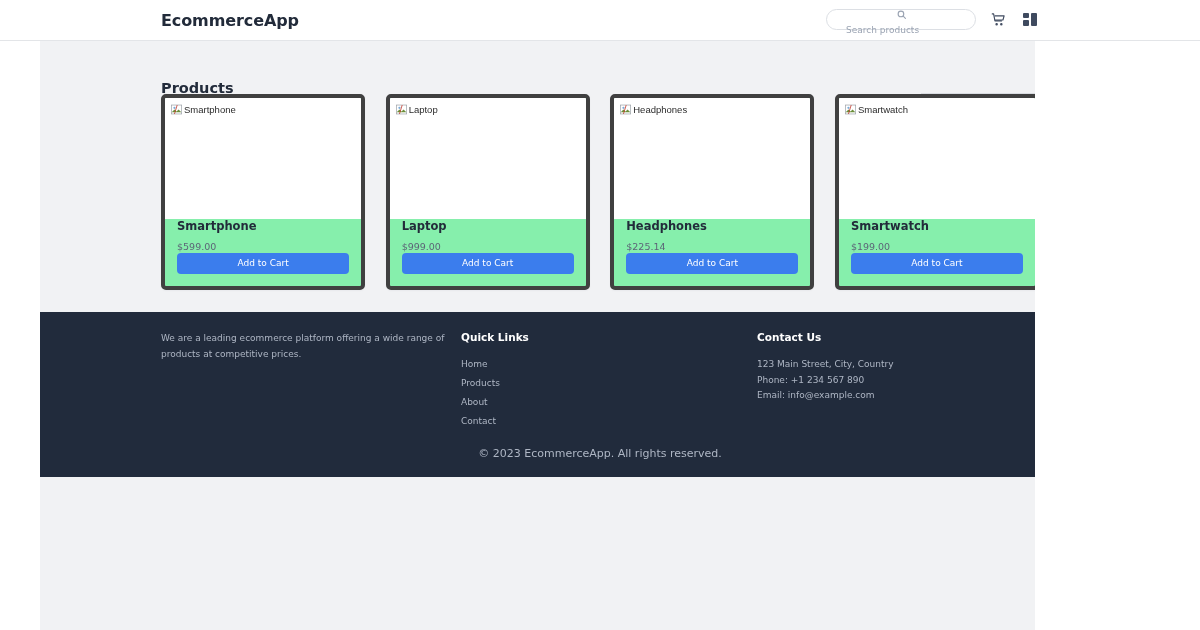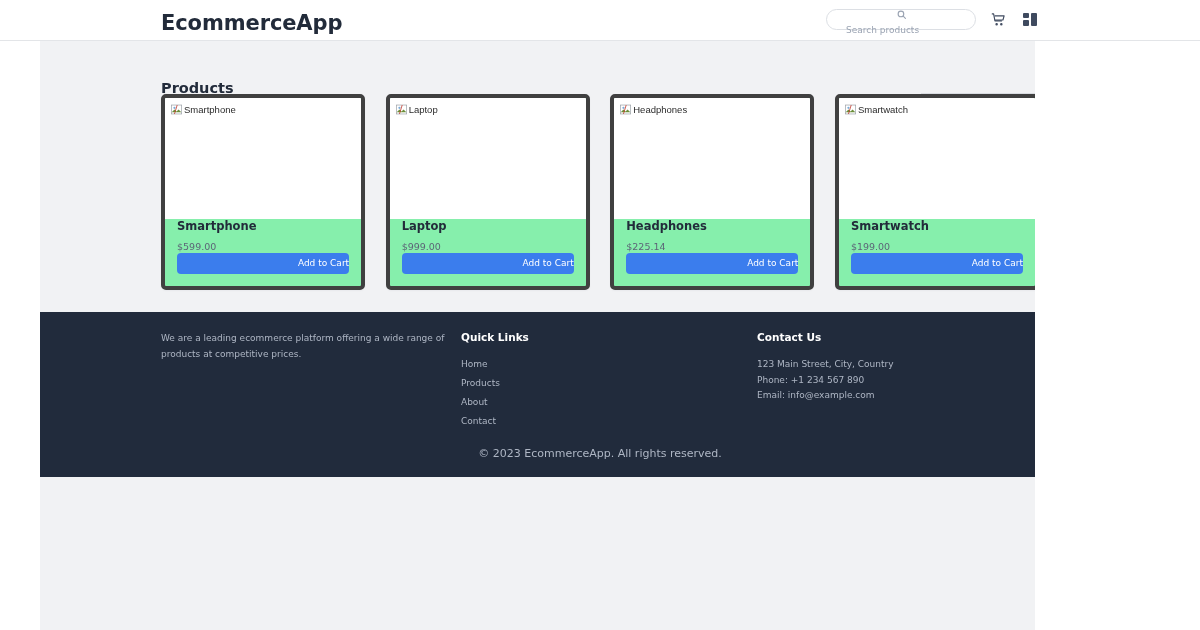--- a/index.html
+++ b/index.html
@@ -28,21 +28,21 @@
     height: 41px;
     background: #ffffff;
     border-bottom: 1px solid #e3e5e8;
     display: flex;
     align-items: center;
   }
   .brand {
     position: absolute;
     left: 161px;
     top: 11px;
-    font-size: 21px;
+    font-size: 16px;
     font-weight: 700;
     color: #222b3a;
     letter-spacing: -0.1px;
   }
   .nav-right {
     position: absolute;
     right: 160px;
     top: 9px;
     display: flex;
     align-items: center;
@@ -173,21 +173,21 @@
     width: 100%;
     height: 21px;
     background: #3b7ded;
     border: none;
     border-radius: 4px;
     color: #ffffff;
     font-family: inherit;
     font-size: 9px;
     cursor: pointer;
     line-height: 21px;
-    text-align: right;
+    text-align: center;
     padding: 0;
   }
 
   
   .footer {
     position: absolute;
     left: 0;
     top: 271px;
     width: 1120px;
     height: 165px;

